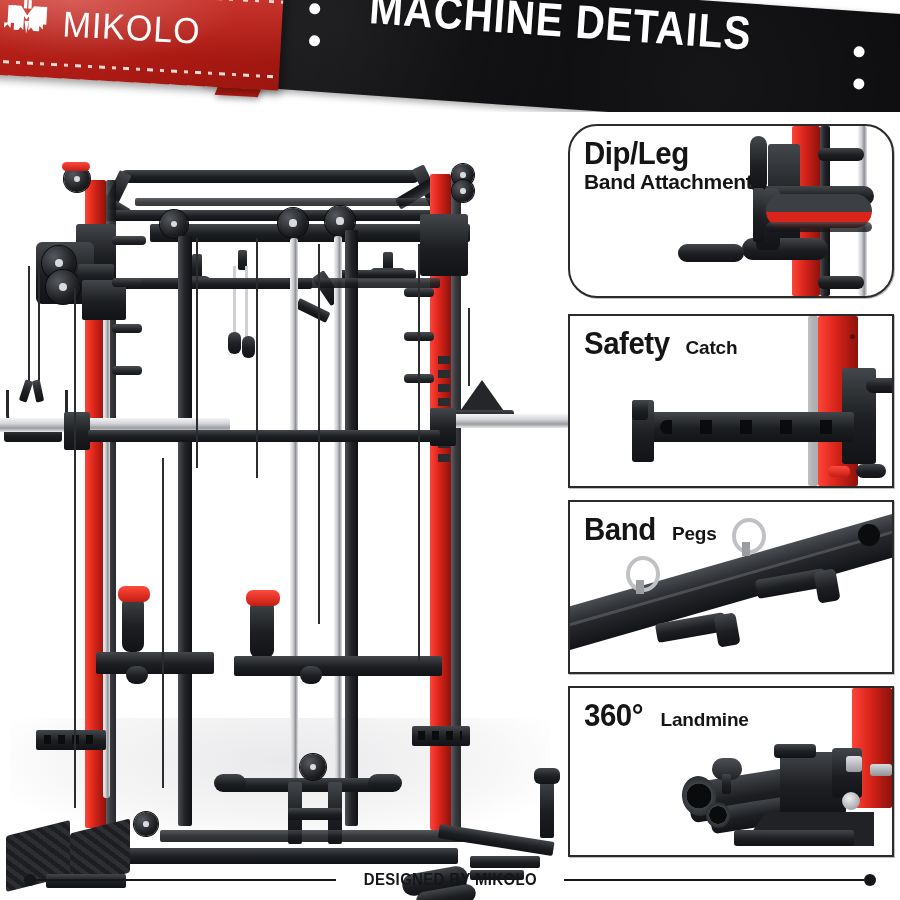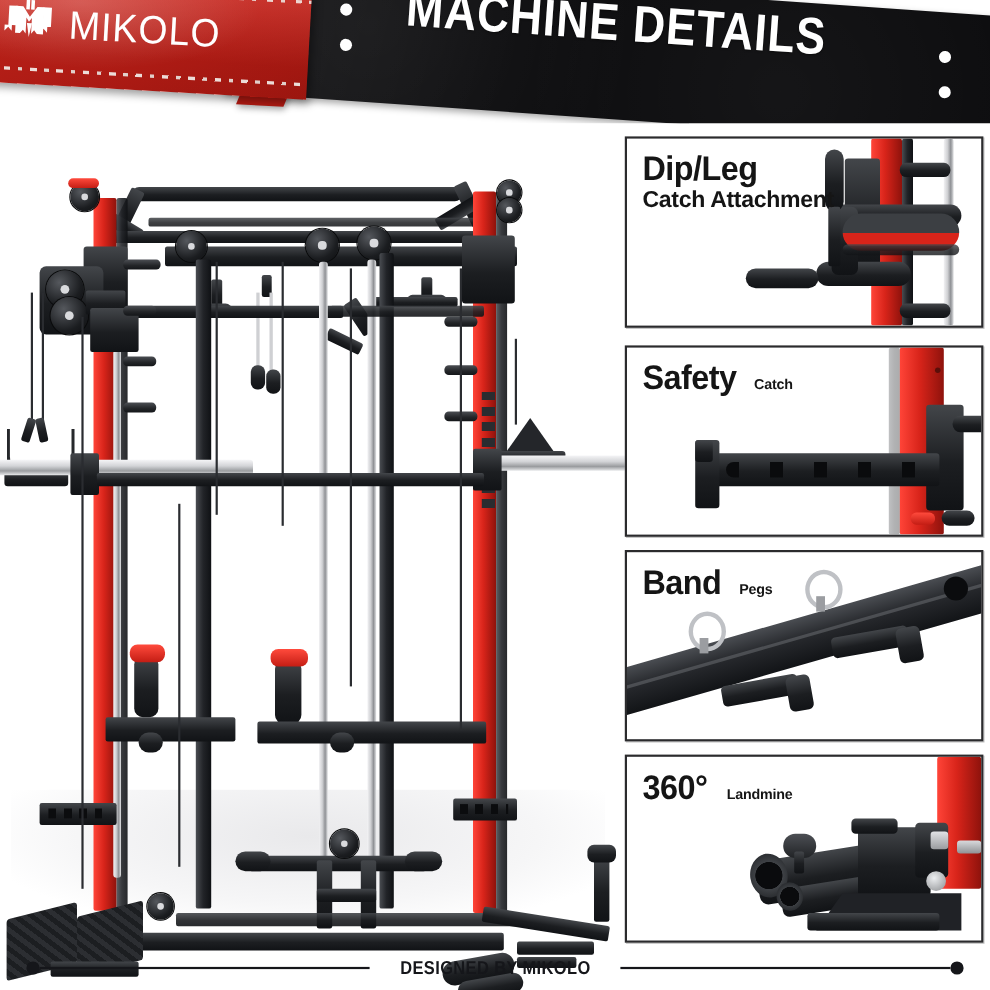--- a/index.html
+++ b/index.html
@@ -129,37 +129,37 @@
   .redcap{position:absolute;background:linear-gradient(180deg,#ff4a3c,#c41d14);border-radius:4px;}
 
   
   .panel{
     position:absolute;left:568px;width:322px;
     background:#ffffff;
     border:2px solid #2b2b2d;
     box-shadow:1px 1px 0 rgba(0,0,0,.25);
     overflow:hidden;
   }
-  #panel1{top:124px;height:170px;}
+  #panel1{top:124px;height:170px;border-radius:29px;}
   #panel2{top:314px;height:170px;}
   #panel3{top:500px;height:170px;}
   #panel4{top:686px;height:167px;}
   .p-caption{
     position:absolute;left:14px;top:10px;
     z-index:4;white-space:nowrap;
     color:#151515;
   }
   .cap-big{
     font-family:"Liberation Sans", sans-serif;
     font-weight:bold;font-size:31px;letter-spacing:-.5px;
     transform:scaleX(.95);transform-origin:left center;display:inline-block;
   }
   .cap-small{
     font-family:"Liberation Sans", sans-serif;
-    font-weight:bold;font-size:13px;letter-spacing:-.2px;
+    font-weight:bold;font-size:19px;letter-spacing:-.2px;
     display:inline-block;
   }
   .cap-line2{position:absolute;left:14px;top:44px;z-index:4;white-space:nowrap;color:#151515;}
   .cap-mid{
     font-family:"Liberation Sans", sans-serif;
     font-weight:bold;font-size:21px;letter-spacing:-.3px;display:inline-block;
   }
 
   
   #footer{
@@ -342,21 +342,21 @@
   <div class="cable" style="left:418px;top:126px;height:420px;"></div>
   <div class="cable" style="left:74px;top:170px;height:520px;"></div>
   <div class="pulley" style="left:134px;top:694px;width:24px;height:24px;"></div>
 </div>
 
 <div class="panel" id="panel1">
   <div class="p-caption">
     <span class="cap-big">Dip/Leg</span>
   </div>
   <div class="cap-line2">
-    <span class="cap-mid">Catch Attachment</span>
+    <span class="cap-mid">Band Attachment</span>
   </div>
 
   <div>
     <div class="red-v" style="left:222px;top:0px;width:28px;height:170px;"></div>
     <div class="blk-v" style="left:250px;top:0px;width:10px;height:170px;"></div>
     <div class="chrome-v" style="left:288px;top:0px;width:9px;height:170px;"></div>
     <div class="blk" style="left:198px;top:18px;width:32px;height:108px;border-radius:3px;"></div>
     <div class="blk" style="left:248px;top:22px;width:46px;height:13px;border-radius:6px;"></div>
     <div class="blk" style="left:248px;top:150px;width:46px;height:13px;border-radius:6px;"></div>
 

